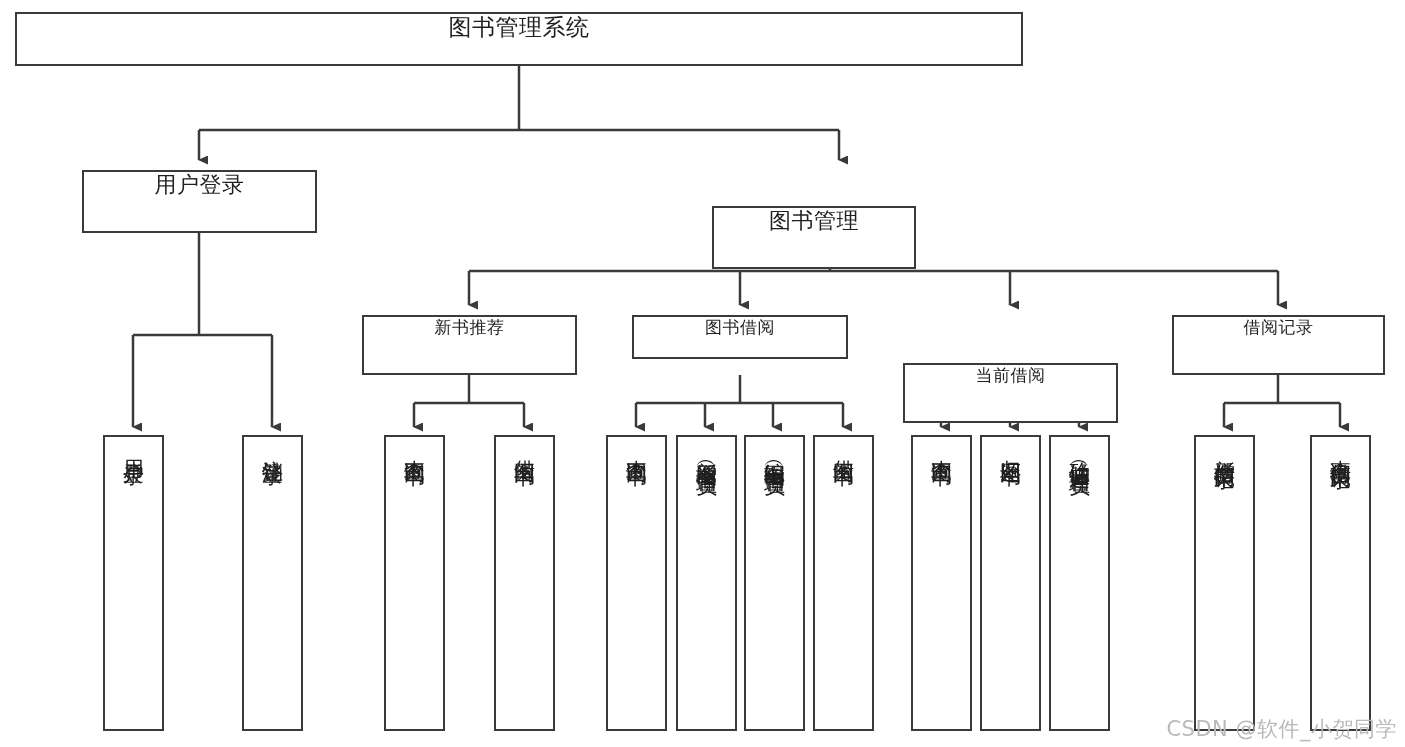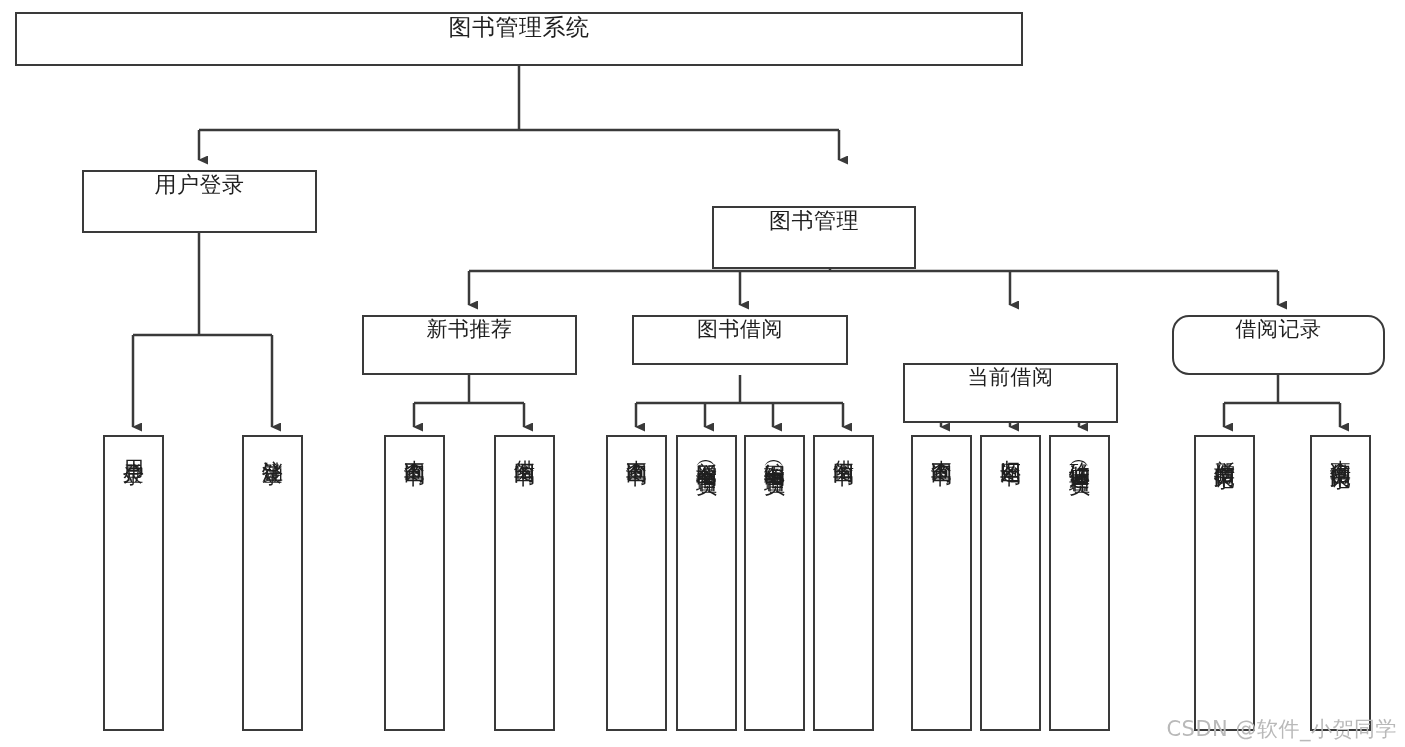--- a/index.html
+++ b/index.html
@@ -38,21 +38,21 @@
   }
   .node .label {
     font-size: 22px;
     line-height: 1.18;
     letter-spacing: 0.5px;
     color: #1f1f1f;
     white-space: nowrap;
   }
   .node.root .label { font-size: 23px; }
   .node.level2 .label { font-size: 22px; }
-  .node.level3 .label { font-size: 21px; }
+  .node.level3 .label { font-size: 17px; }
   
   .node.leaf {
     align-items: flex-start;
     justify-content: center;
     padding-top: 6px;
   }
   .node.leaf .label {
     writing-mode: vertical-rl;
     text-orientation: upright;
     font-size: 21px;
@@ -137,27 +137,27 @@
   <div class="node level2" style="left:82px; top:170px; width:235px; height:63px;">
     <span class="label">用户登录</span>
   </div>
   <div class="node level2" style="left:712px; top:170px; width:204px; height:63px;margin-top:36px;">
     <span class="label">图书管理</span>
   </div>
 
   <div class="node level3" style="left:362px; top:315px; width:215px; height:60px;">
     <span class="label">新书推荐</span>
   </div>
-  <div class="node level3" style="left:632px; top:315px; width:216px; height:50px;">
+  <div class="node level3" style="left:632px; top:315px; width:216px; height:44px;">
     <span class="label">图书借阅</span>
   </div>
   <div class="node level3" style="left:903px; top:315px; width:215px; height:60px;margin-top:48px;">
     <span class="label">当前借阅</span>
   </div>
-  <div class="node level3" style="left:1172px; top:315px; width:213px; height:60px;border-radius:17px;">
+  <div class="node level3" style="left:1172px; top:315px; width:213px; height:60px;">
     <span class="label">借阅记录</span>
   </div>
 
   <div class="node leaf" style="left:103px; top:435px; width:61px; height:296px;">
     <span class="label">用户登录</span>
   </div>
   <div class="node leaf" style="left:242px; top:435px; width:61px; height:296px;">
     <span class="label">注销登录</span>
   </div>
 

